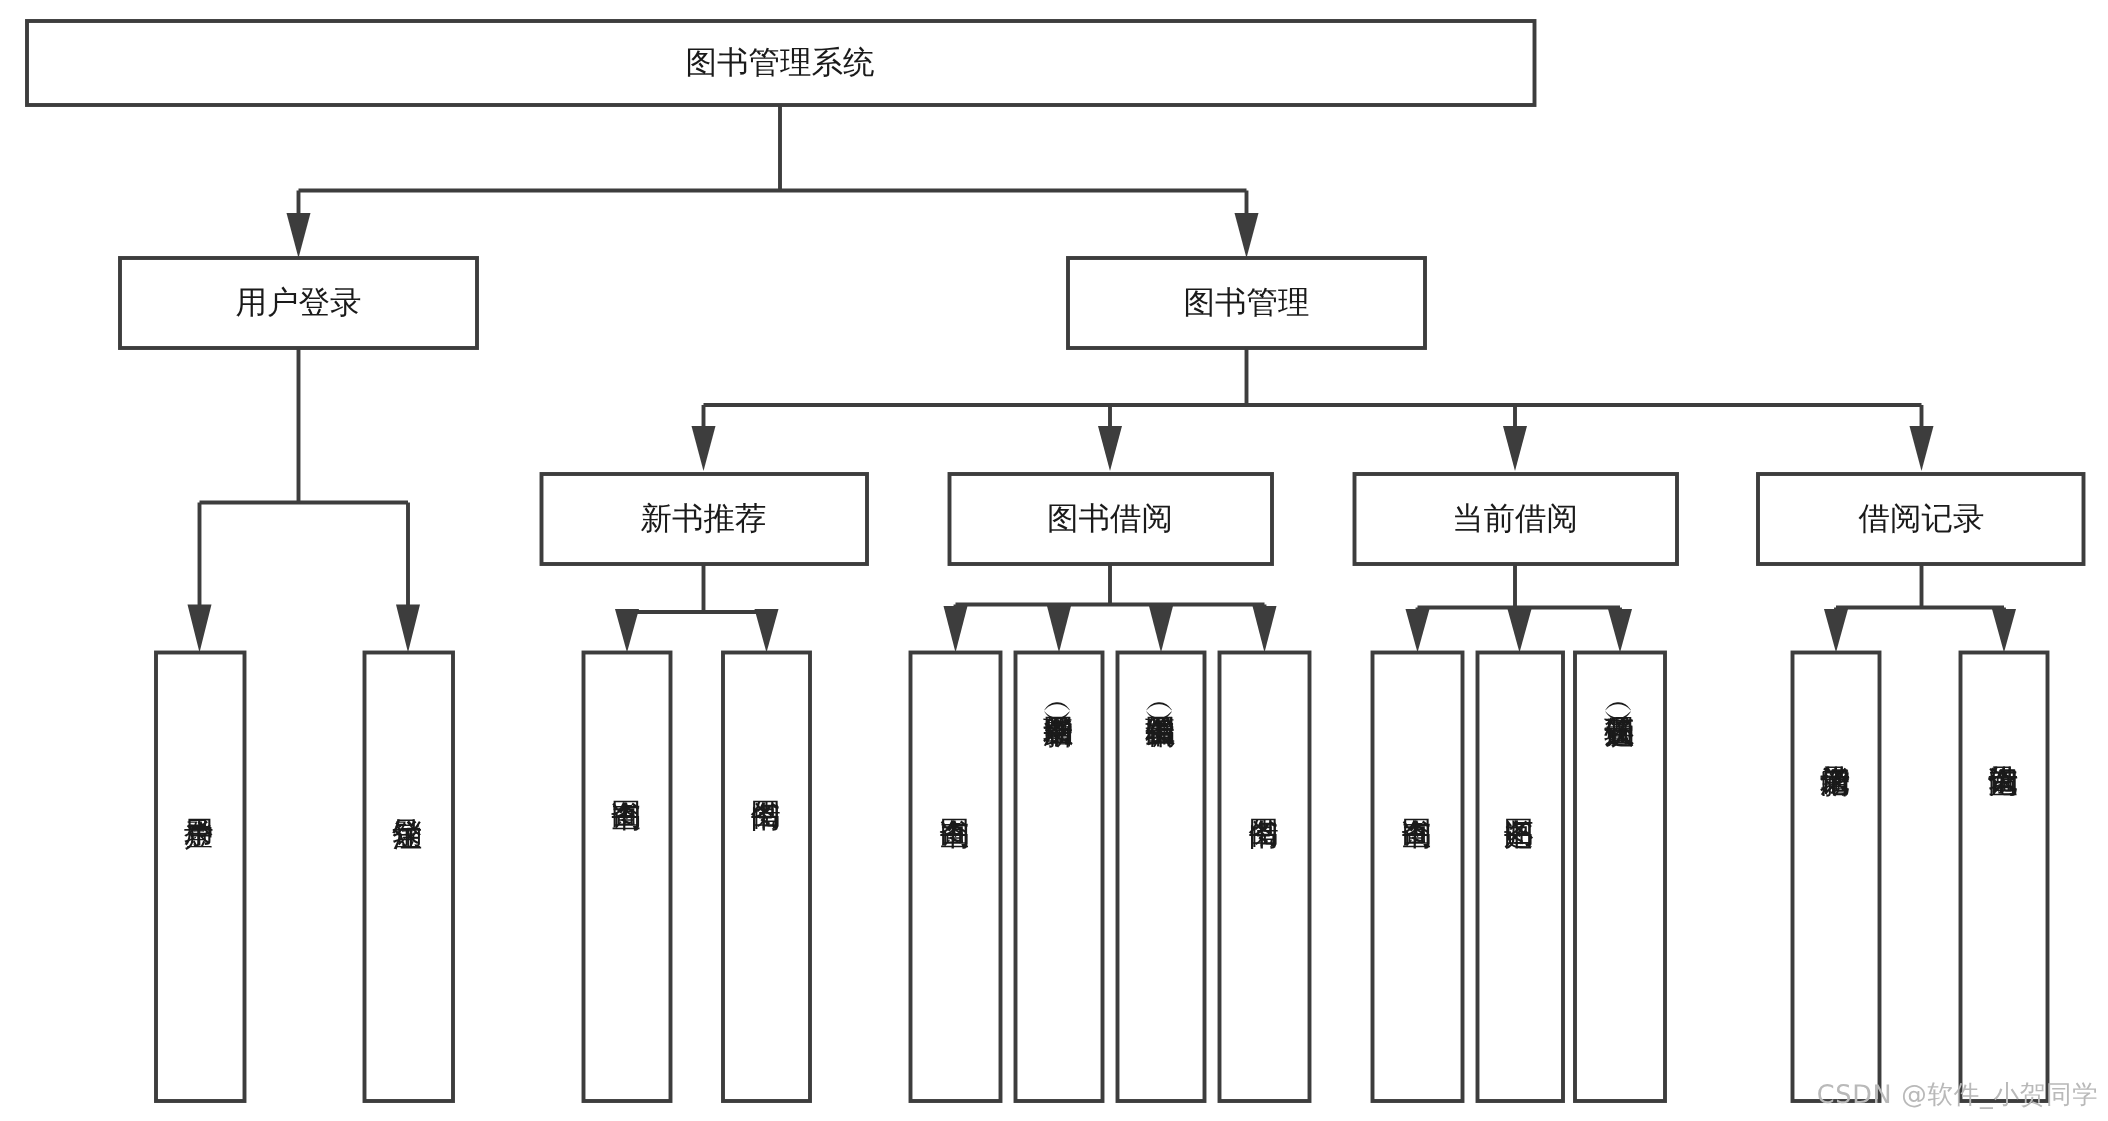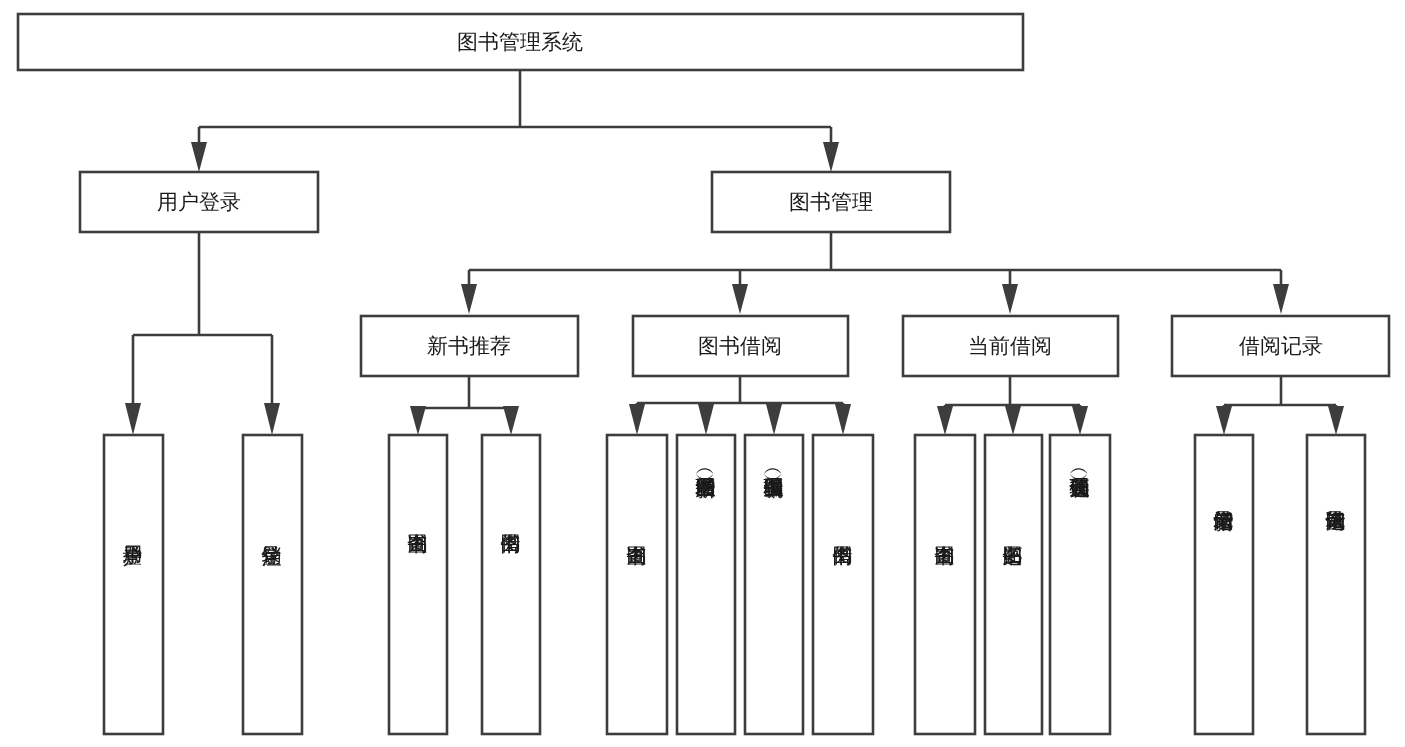--- a/index.html
+++ b/index.html
@@ -245,14 +245,15 @@
       <text class="node-label-v" x="1224" y="495" writing-mode="tb">新增借阅记录</text>
     </g>
 
     <g>
       <rect class="node-box" x="1307" y="435" width="58" height="299"></rect>
       <text class="node-label-v" x="1336" y="495" writing-mode="tb">查询借阅记录</text>
     </g>
 
   </svg>
 
+  <div class="watermark">CSDN @软件_小贺同学</div>
 
 </div>
 
 </body></html>

